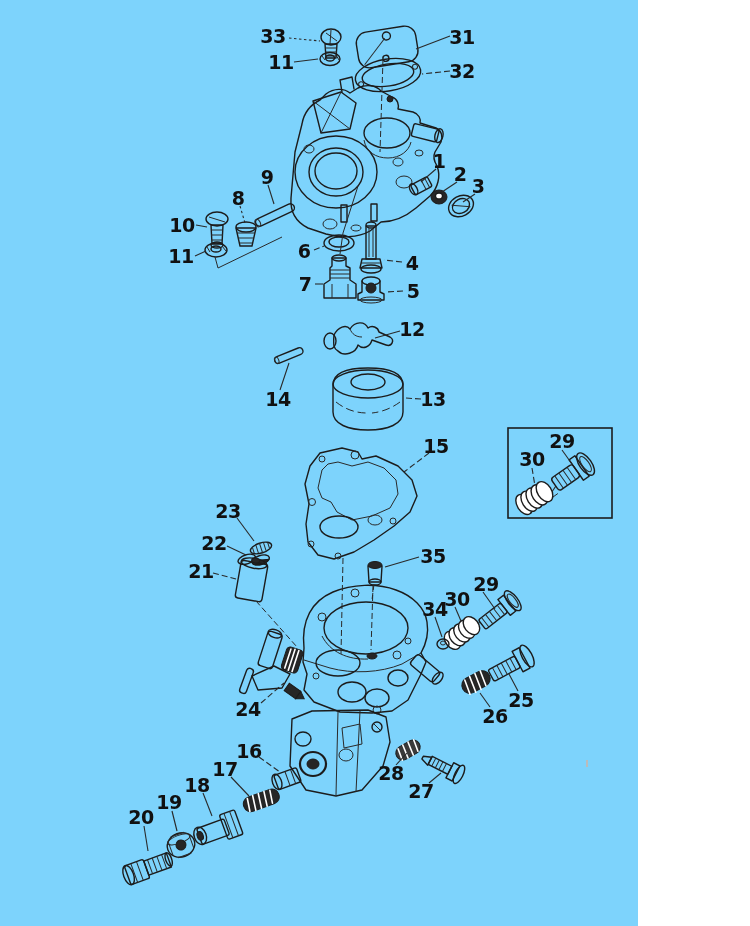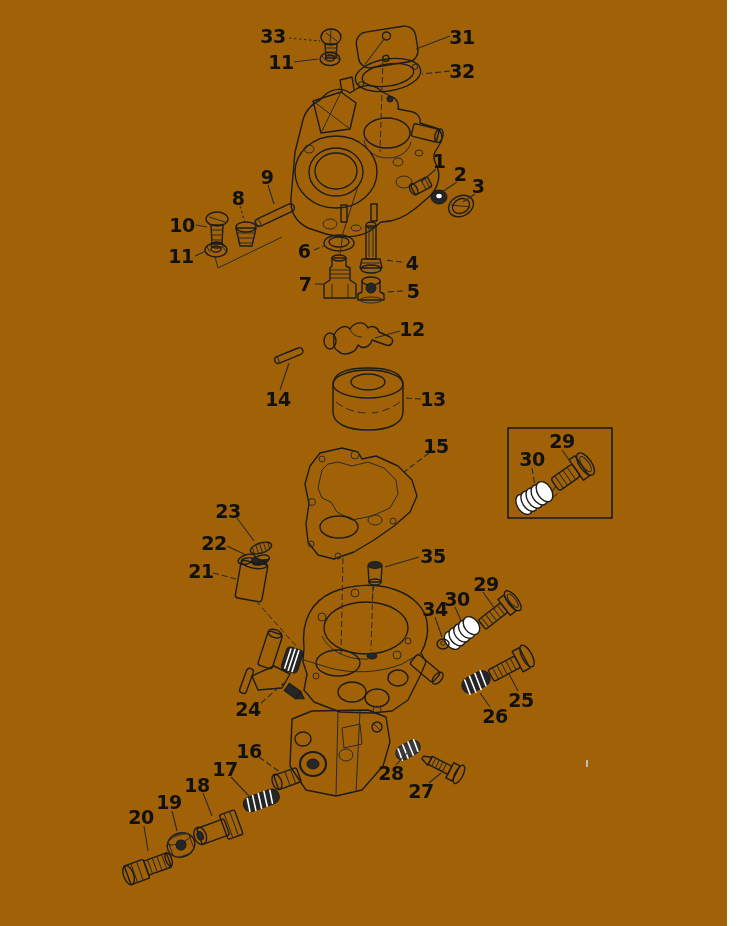--- a/index.html
+++ b/index.html
@@ -1,16 +1,16 @@
 <!DOCTYPE html>
 <html><head>
 <meta charset="utf-8">
 <style>
   html,body{margin:0;padding:0;background:#ffffff;}
-  .stage{position:relative;width:727px;height:926px;background:#a16207;overflow:hidden;
+  .stage{position:relative;width:638px;height:926px;background:#7dd3fc;overflow:hidden;
          font-family:"DejaVu Sans",sans-serif;}
   svg{position:absolute;inset:0;}
   .ln{fill:none;stroke:#1c1c1c;stroke-width:1.4;stroke-linecap:round;stroke-linejoin:round;}
   .ln2{fill:none;stroke:#1c1c1c;stroke-width:2.2;stroke-linecap:round;stroke-linejoin:round;}
   .thin{fill:none;stroke:#2a2a2a;stroke-width:1;}
   .dark{fill:#262626;stroke:#1c1c1c;stroke-width:1;}
   .dark2{fill:#3a3a3a;stroke:#1c1c1c;stroke-width:1;}
   .wfill{fill:#ffffff;stroke:#1c1c1c;stroke-width:1.4;}
   .wl{fill:none;stroke:#ffffff;stroke-width:1.6;stroke-linecap:round;}
   .callout-text{font-weight:700;font-size:19px;letter-spacing:-0.5px;}

